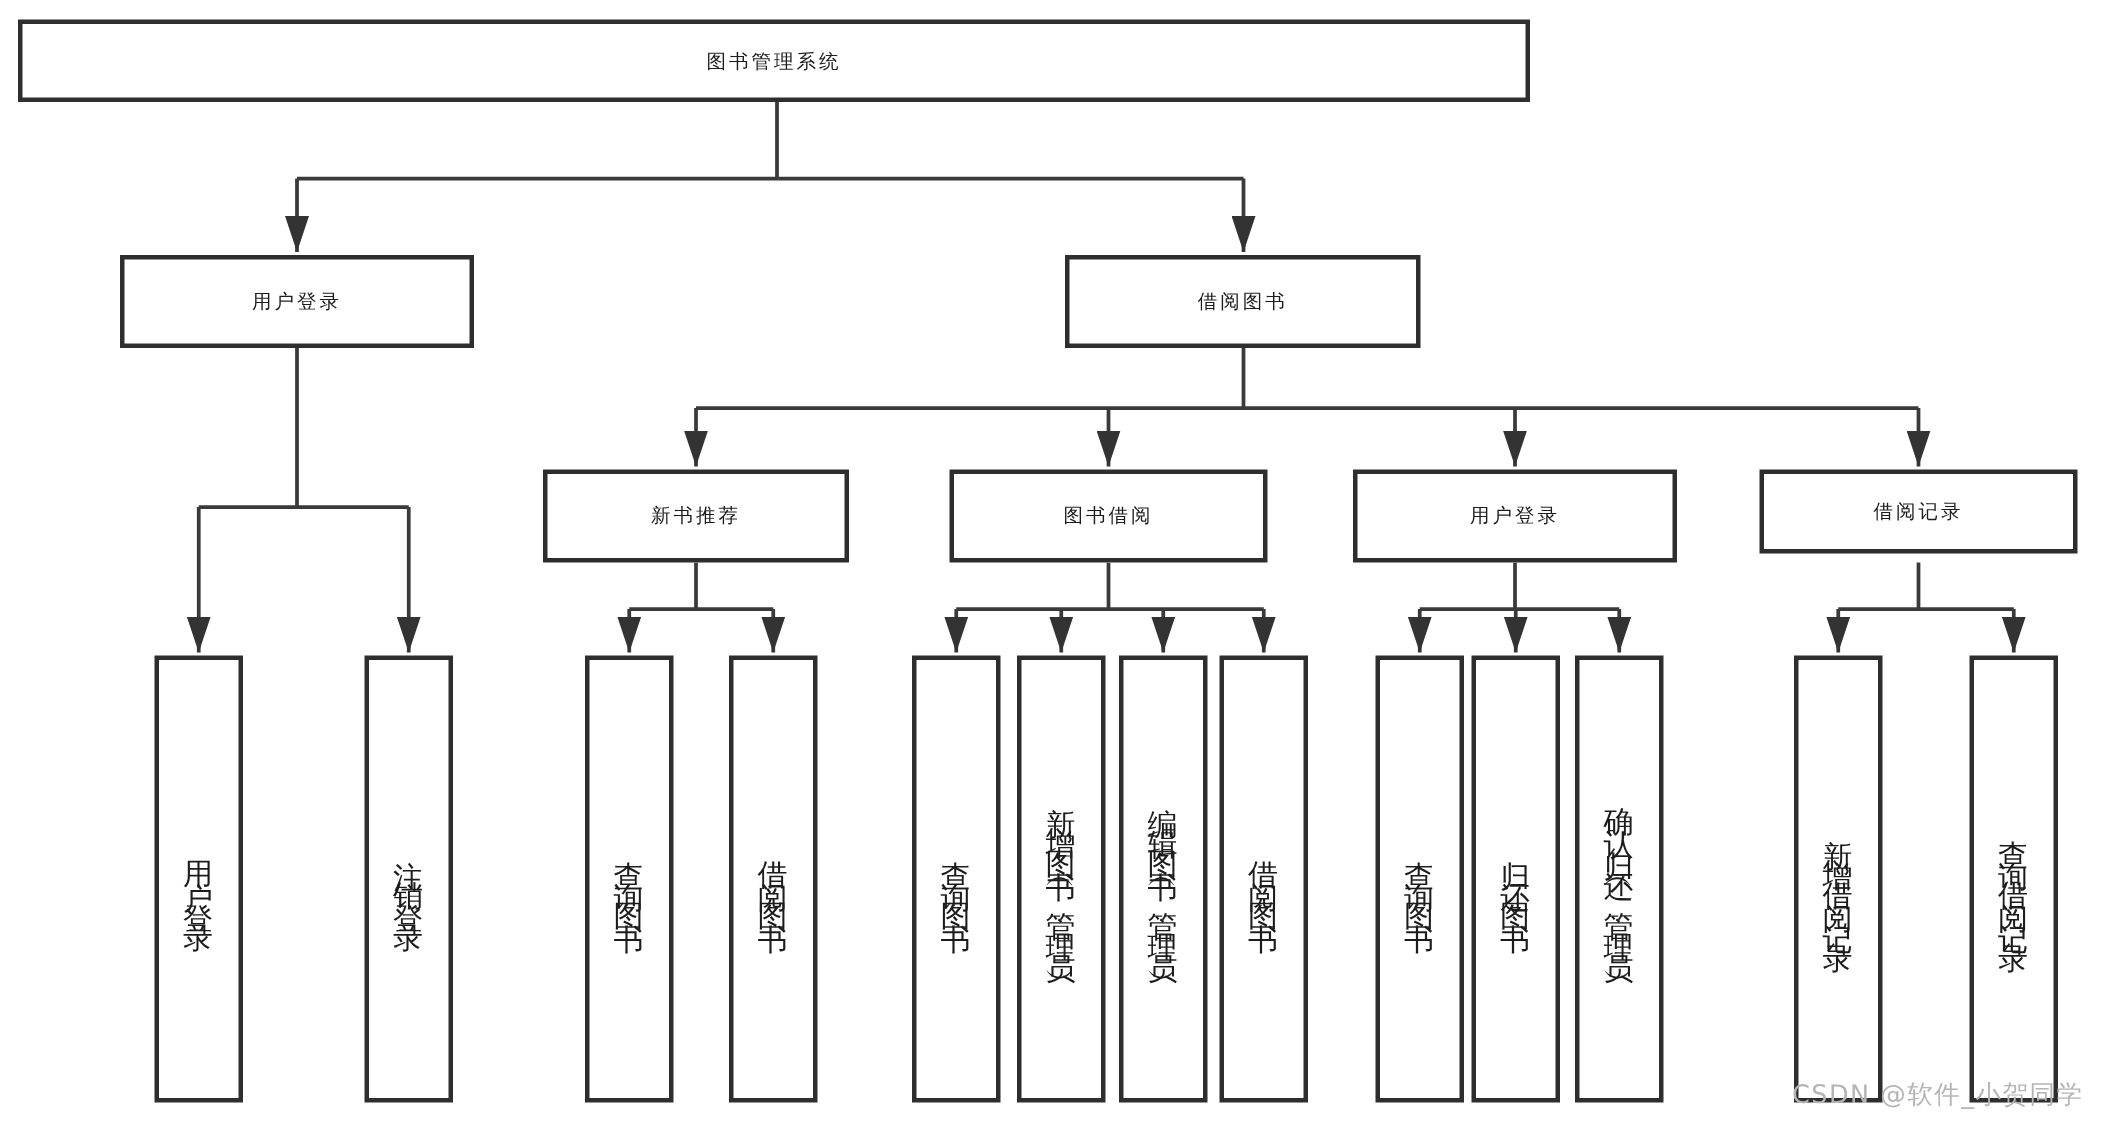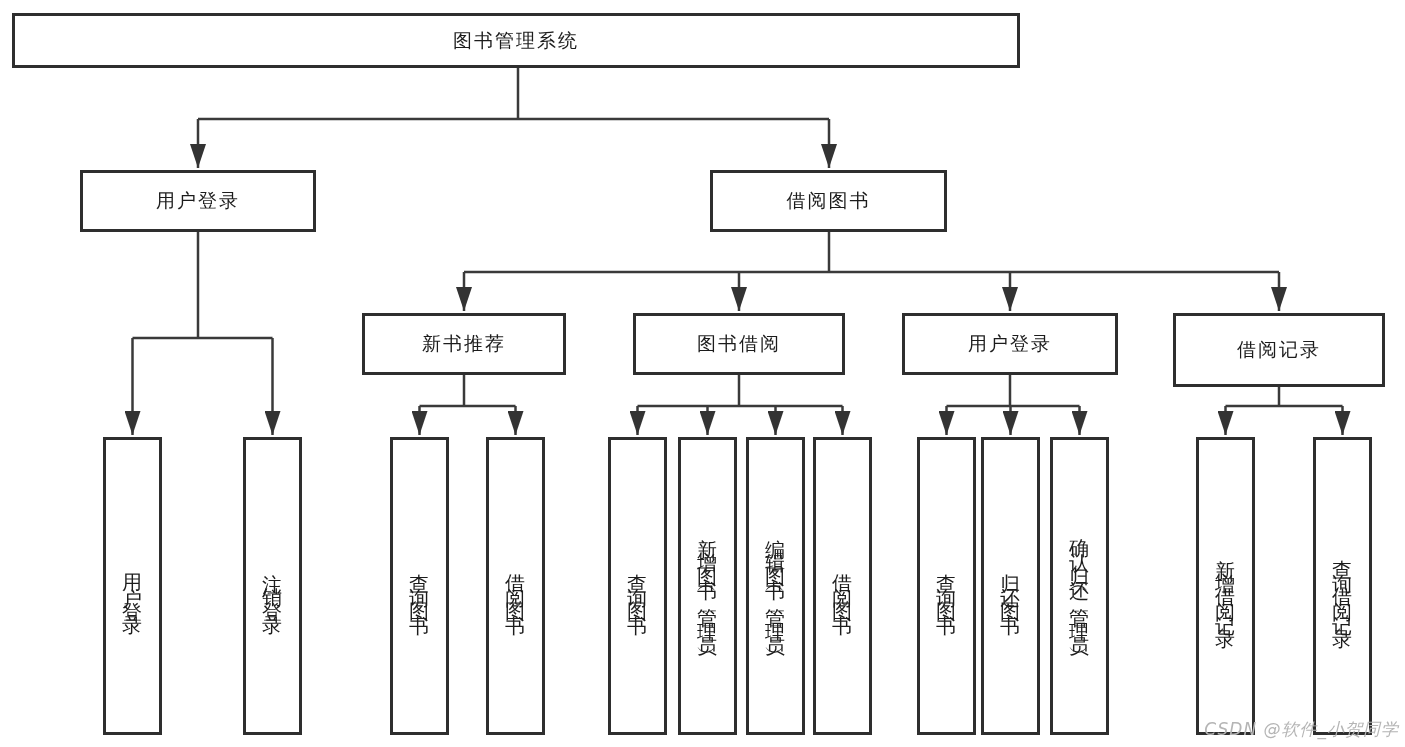--- a/index.html
+++ b/index.html
@@ -24,40 +24,39 @@
     position: absolute;
     box-sizing: border-box;
     border: 3px solid #2e2e2e;
     background: #ffffff;
     display: flex;
     align-items: center;
     justify-content: center;
     color: #1c1c1c;
   }
   .node.h .label {
-    font-size: 19px;
+    font-size: 13px;
     letter-spacing: 2px;
     white-space: nowrap;
   }
   .node.leaf .label {
     writing-mode: vertical-rl;
     text-orientation: mixed;
     font-size: 20px;
     letter-spacing: 14px;
     line-height: 1;
   }
   .watermark {
     position: absolute;
-    right: 6px;
+    right: 16px;
     bottom: 6px;
     font-size: 17px;
     color: #b5b5b5;
     letter-spacing: 1px;
     white-space: nowrap;
-    font-style: italic;
   }
 </style>
 </head>
 <body>
 
 <div class="stage">
 
   <svg class="wires" width="1405" height="747">
     <defs>
       <marker id="arrow" viewBox="0 0 24 16" refX="24" refY="8" markerWidth="24" markerHeight="16" markerUnits="userSpaceOnUse" orient="auto">
@@ -121,21 +120,21 @@
 
   <div class="node h" style="left:633px;top:313px;width:212px;height:62px;">
     <span class="label">图书借阅</span>
   </div>
   <div class="node h" style="left:362px;top:313px;width:204px;height:62px;">
     <span class="label">新书推荐</span>
   </div>
   <div class="node h" style="left:902px;top:313px;width:216px;height:62px;">
     <span class="label">用户登录</span>
   </div>
-  <div class="node h" style="left:1173px;top:313px;width:212px;height:74px;">
+  <div class="node h" style="left:1173px;top:313px;width:212px;height:56px;">
     <span class="label">借阅记录</span>
   </div>
 
   <div class="node leaf" style="left:103px;top:437px;width:59px;height:298px;">
     <span class="label">用户登录</span>
   </div>
   <div class="node leaf" style="left:243px;top:437px;width:59px;height:298px;">
     <span class="label">注销登录</span>
   </div>
 

